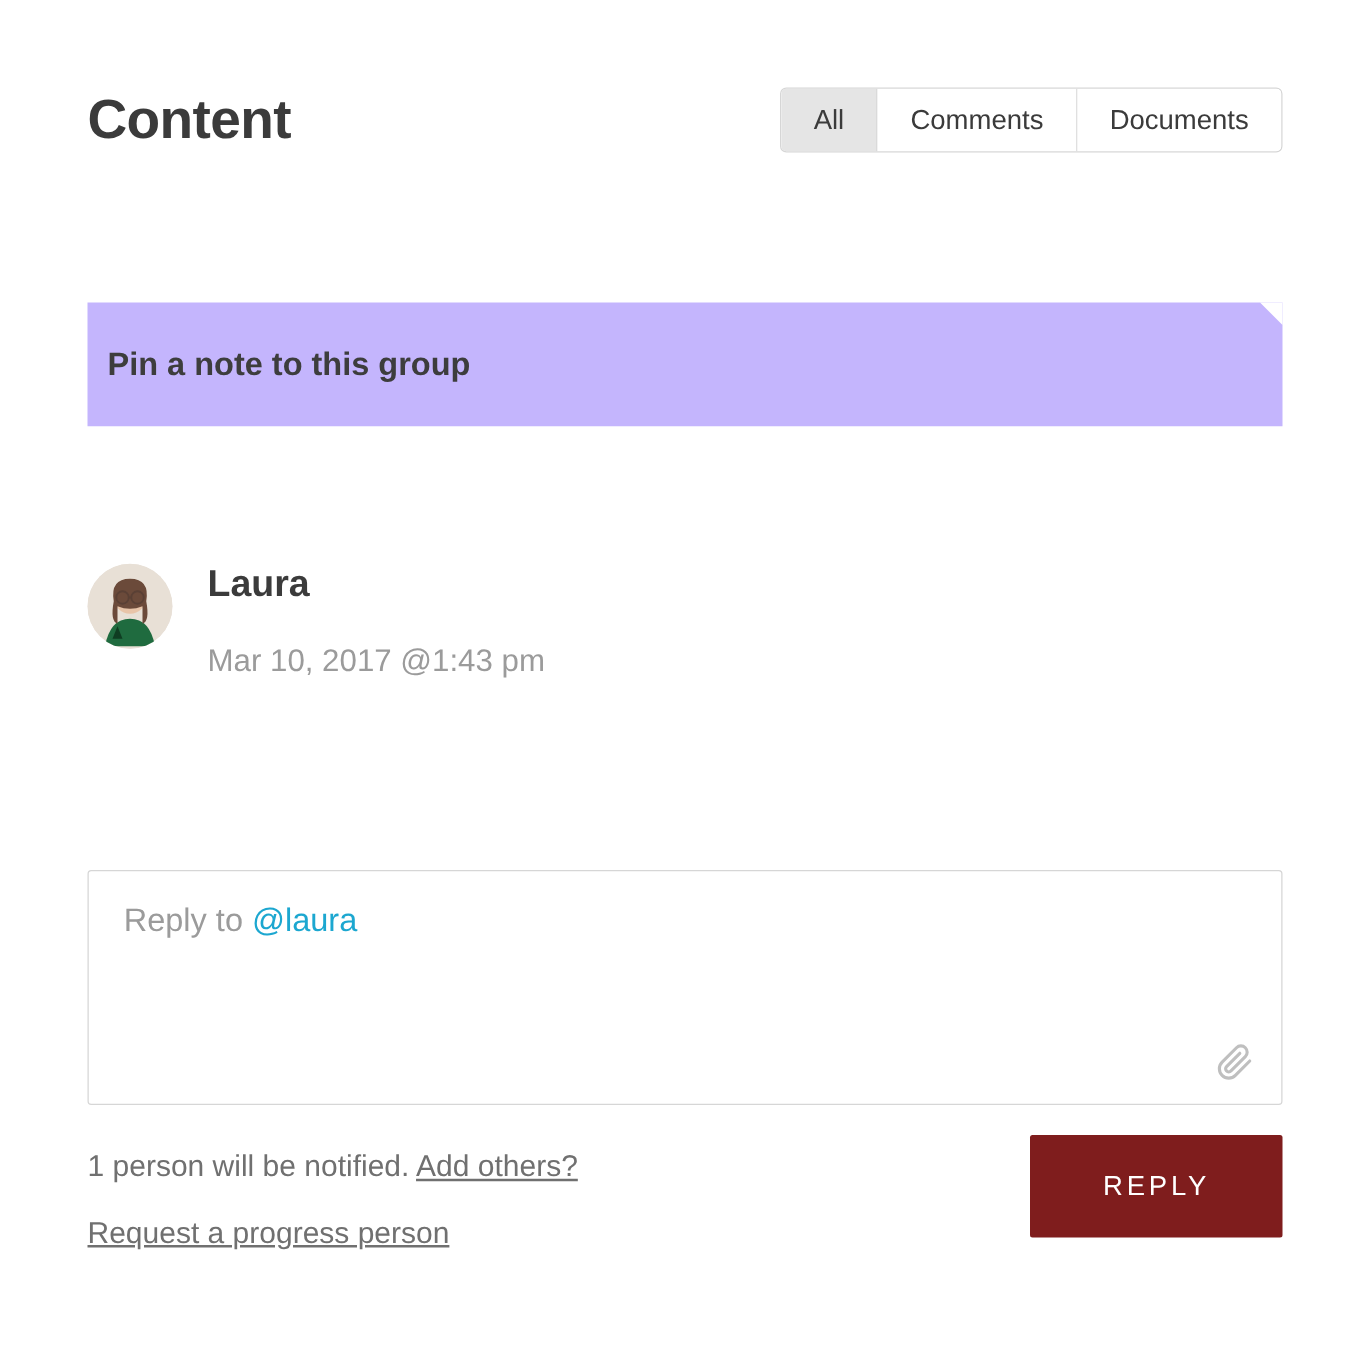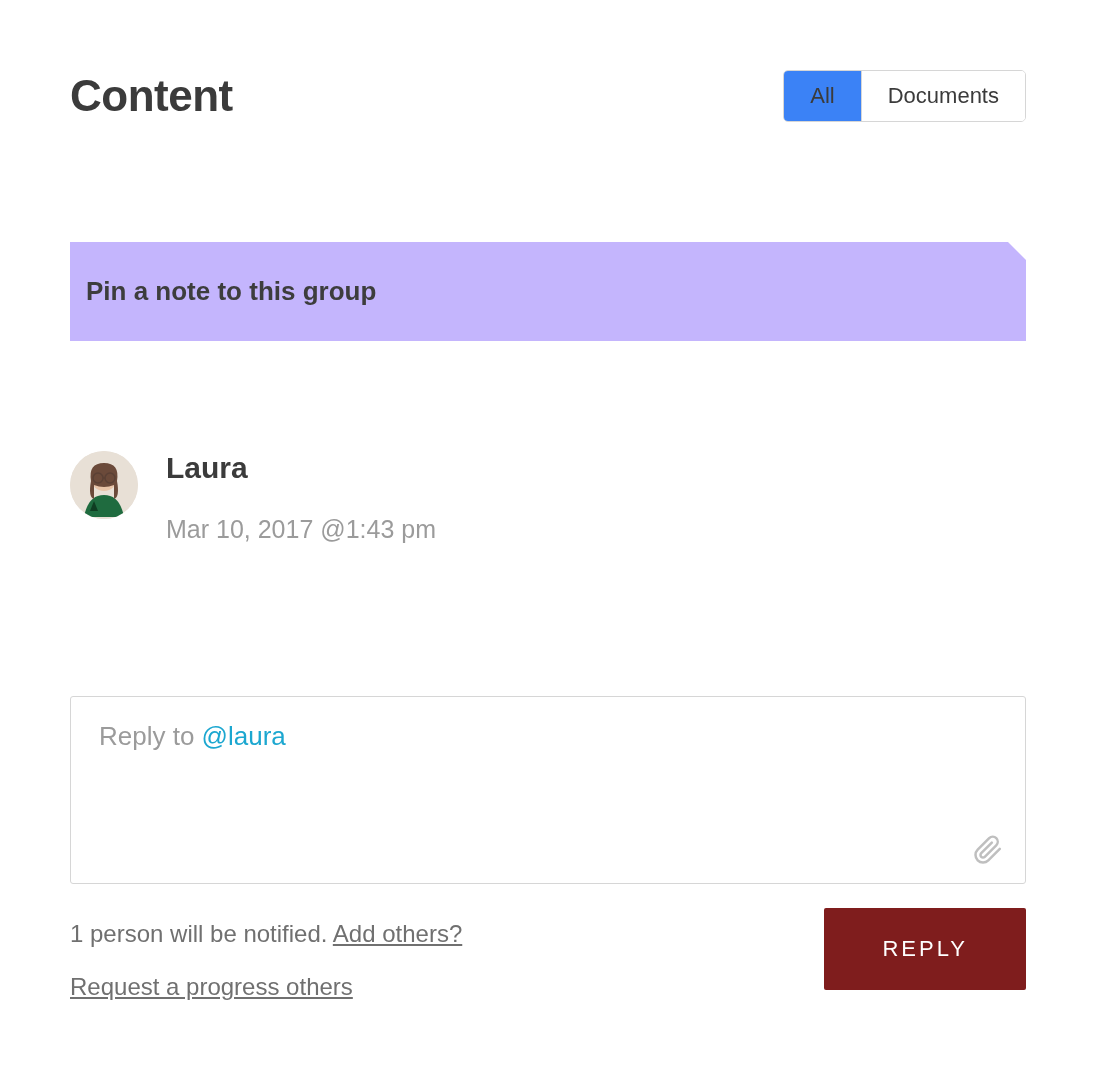--- a/index.html
+++ b/index.html
@@ -38,21 +38,21 @@
       font-size: 22px;
       color: #3b3b3b;
       background: #ffffff;
       cursor: pointer;
       border-right: 1px solid #d6d6d6;
     }
     .filter-tab:last-child {
       border-right: none;
     }
     .filter-tab.active {
-      background: #3b82f6;
+      background: #e5e5e5;
     }
     .pin-note {
       background: #c4b5fd;
       padding: 34px 16px;
       font-size: 26px;
       font-weight: 700;
       color: #3d3d3d;
       position: relative;
       margin-bottom: 110px;
     }
@@ -167,20 +167,21 @@
       border-radius: 2px;
     }
   </style>
 </head>
 <body>
 
 <div class="header-row">
   <h1 class="page-title">Content</h1>
   <div class="filter-tabs">
     <div class="filter-tab active">All</div>
+    <div class="filter-tab">Comments</div>
     <div class="filter-tab">Documents</div>
   </div>
 </div>
 
 <div class="pin-note">
   <span>Pin a note to this group</span>
 </div>
 
 <div class="comment">
   <div class="avatar">
@@ -210,16 +211,16 @@
   <span class="attach-icon">
     <svg viewBox="0 0 24 24" fill="none" stroke="currentColor" stroke-width="2" stroke-linecap="round" stroke-linejoin="round">
       <path d="M21.44 11.05l-9.19 9.19a6 6 0 0 1-8.49-8.49l9.19-9.19a4 4 0 0 1 5.66 5.66l-9.2 9.19a2 2 0 0 1-2.83-2.83l8.49-8.48"></path>
     </svg>
   </span>
 </div>
 
 <div class="footer-row">
   <div class="footer-left">
     <span>1 person will be notified.  </span><span class="link">Add others?</span>
-    <span class="link link-line">Request a progress others</span>
+    <span class="link link-line">Request a progress person</span>
   </div>
   <button class="reply-button">REPLY</button>
 </div>
 
 </body></html>

